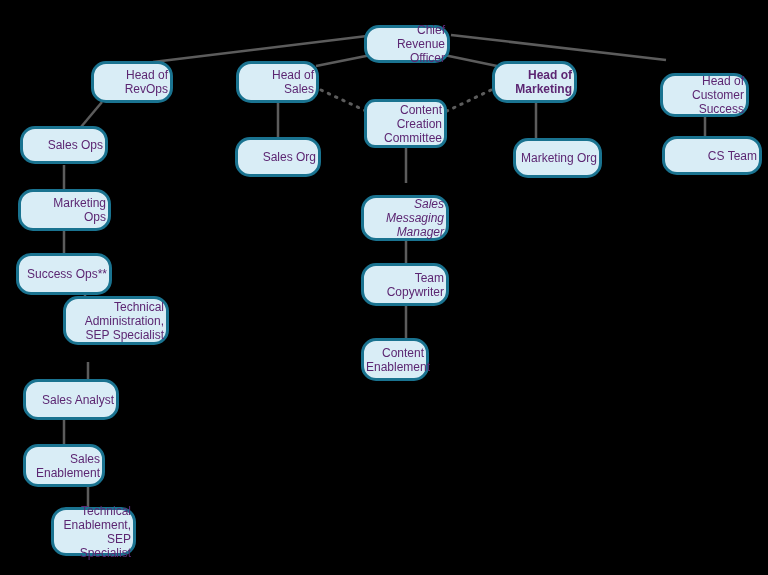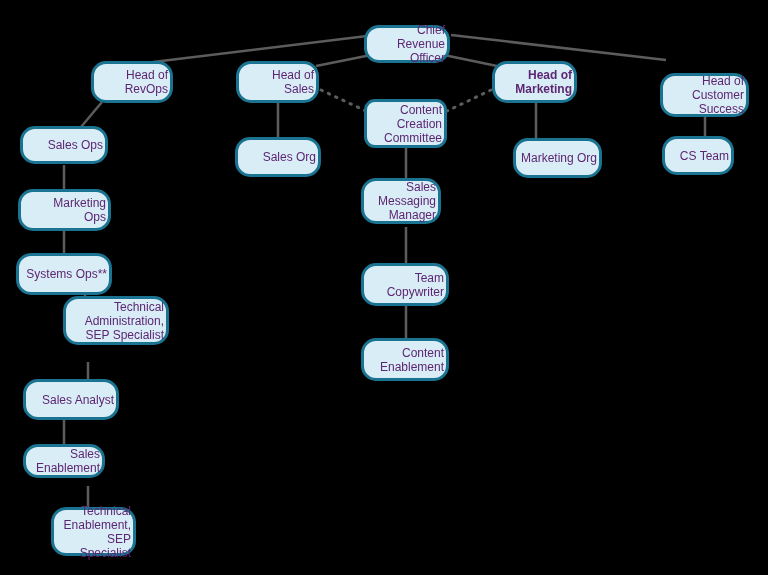--- a/index.html
+++ b/index.html
@@ -89,47 +89,47 @@
       </div>
       <div class="org-node" style="left: 364px; top: 99px; width: 83px; height: 49px; border-radius: 11px;">
         <span class="node-label">Content Creation Committee</span>
       </div>
       <div class="org-node" style="left: 235px; top: 137px; width: 86px; height: 40px;">
         <span class="node-label">Sales Org</span>
       </div>
       <div class="org-node" style="left: 489px; top: 138px; width: 89px; height: 40px; margin-left: 24px;">
         <span class="node-label">Marketing Org</span>
       </div>
-      <div class="org-node" style="left: 662px; top: 136px; width: 72px; height: 39px;">
+      <div class="org-node" style="left: 662px; top: 136px; width: 100px; height: 39px;">
         <span class="node-label">CS Team</span>
       </div>
       <div class="org-node" style="left: 20px; top: 126px; width: 88px; height: 38px;">
         <span class="node-label">Sales Ops</span>
       </div>
       <div class="org-node" style="left: 18px; top: 189px; width: 93px; height: 42px; padding-left: 12px;">
         <span class="node-label">Marketing Ops</span>
       </div>
       <div class="org-node" style="left: 16px; top: 253px; width: 96px; height: 42px;">
-        <span class="node-label">Systems Ops**</span>
+        <span class="node-label">Success Ops**</span>
       </div>
       <div class="org-node" style="left: 63px; top: 296px; width: 106px; height: 49px;">
         <span class="node-label">Technical Administration, SEP Specialist</span>
       </div>
       <div class="org-node" style="left: 23px; top: 379px; width: 96px; height: 41px;">
         <span class="node-label">Sales Analyst</span>
       </div>
-      <div class="org-node" style="left: 23px; top: 444px; width: 82px; height: 34px;">
+      <div class="org-node" style="left: 23px; top: 444px; width: 82px; height: 43px;">
         <span class="node-label">Sales Enablement</span>
       </div>
       <div class="org-node" style="left: 51px; top: 507px; width: 85px; height: 49px;">
         <span class="node-label">Technical Enablement, SEP Specialist</span>
       </div>
-      <div class="org-node" style="left: 361px; top: 178px; width: 80px; height: 46px;">
+      <div class="org-node" style="left: 361px; top: 195px; width: 88px; height: 46px; font-style: italic;">
         <span class="node-label">Sales Messaging Manager</span>
       </div>
       <div class="org-node" style="left: 361px; top: 263px; width: 88px; height: 43px;">
         <span class="node-label">Team Copywriter</span>
       </div>
-      <div class="org-node" style="left: 361px; top: 338px; width: 88px; height: 43px;">
+      <div class="org-node" style="left: 361px; top: 338px; width: 68px; height: 43px;">
         <span class="node-label">Content Enablement</span>
       </div>
     </div>
 </div>
 
 </body></html>

